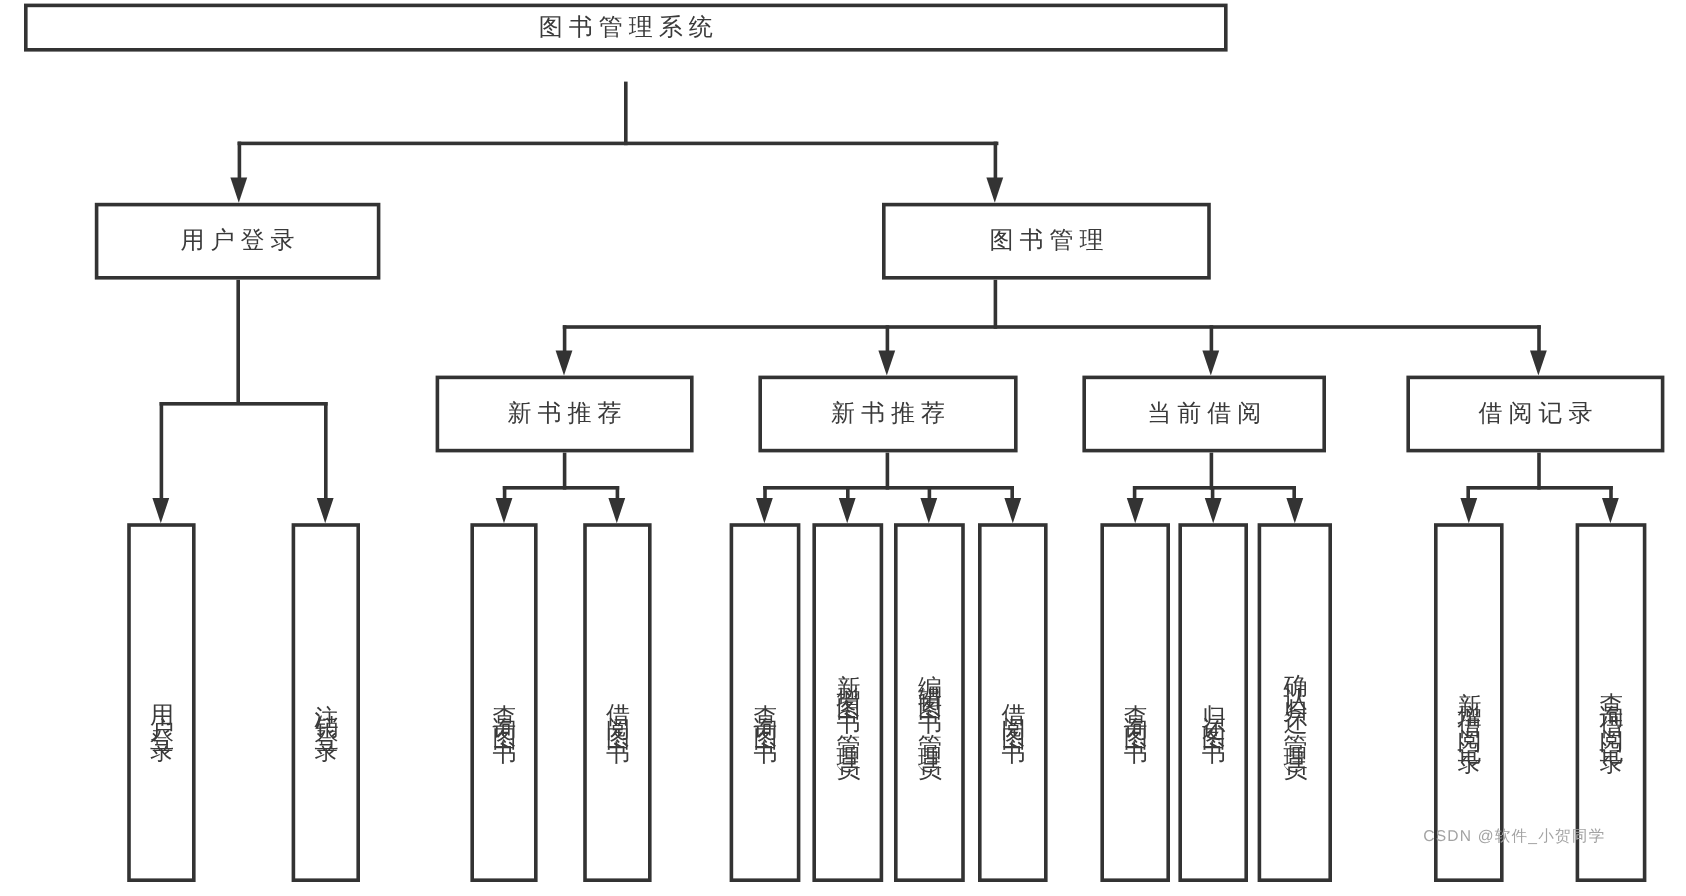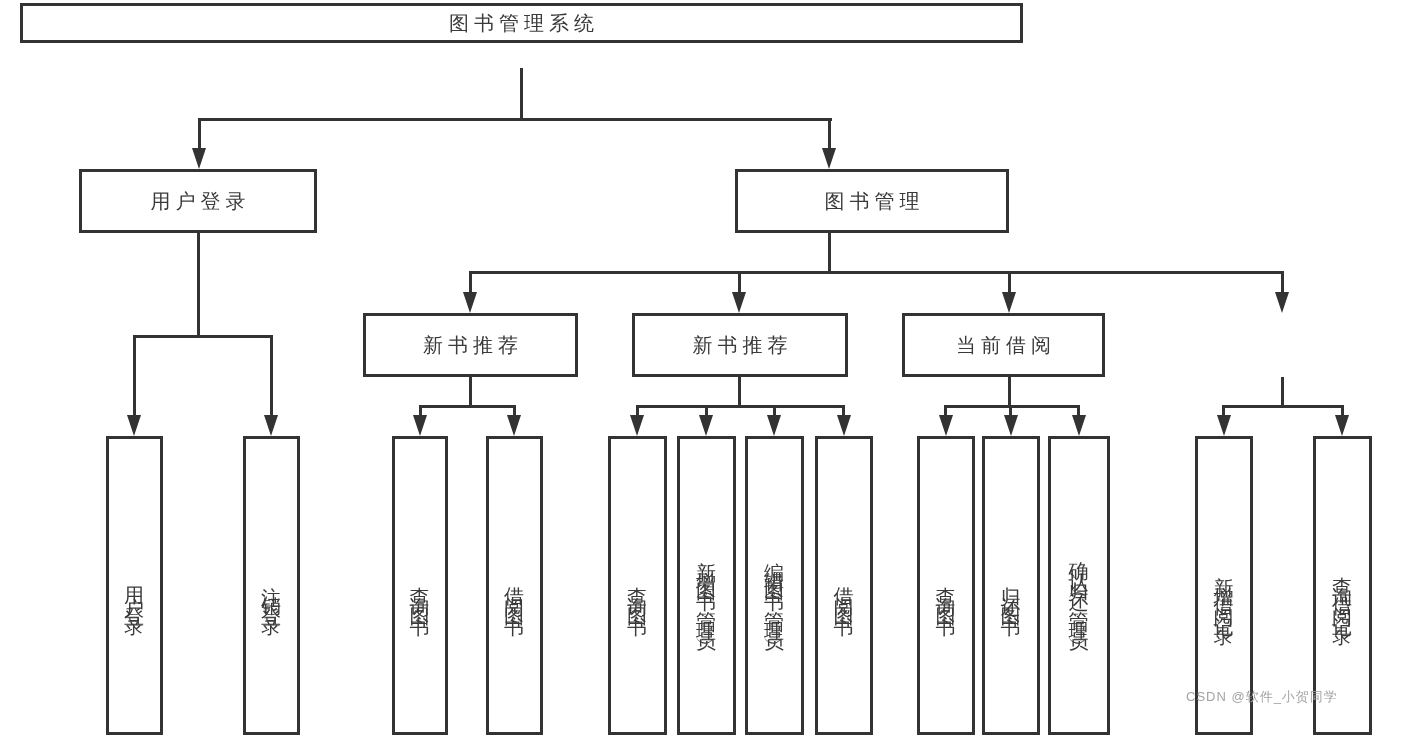--- a/index.html
+++ b/index.html
@@ -94,20 +94,21 @@
   <div class="arrow" style="left:1335px;top:415px;"></div>
 
   <div class="box hbox" style="left:20px;top:3px;width:1003px;height:40px;text-align:center;">图书管理系统</div>
 
   <div class="box hbox" style="left:79px;top:169px;width:238px;height:64px;">用户登录</div>
   <div class="box hbox" style="left:712px;top:169px;width:274px;height:64px;margin-left:23px;">图书管理</div>
 
   <div class="box hbox" style="left:363px;top:313px;width:215px;height:64px;">新书推荐</div>
   <div class="box hbox" style="left:632px;top:313px;width:216px;height:64px;">新书推荐</div>
   <div class="box hbox" style="left:902px;top:313px;width:203px;height:64px;">当前借阅</div>
+  <div class="box hbox" style="left:1172px;top:313px;width:215px;height:64px;">借阅记录</div>
 
   <div class="box vbox" style="left:106px;top:436px;width:57px;height:299px;">用户登录</div>
   <div class="box vbox" style="left:243px;top:436px;width:57px;height:299px;">注销登录</div>
 
   <div class="box vbox" style="left:392px;top:436px;width:56px;height:299px;">查询图书</div>
   <div class="box vbox" style="left:486px;top:436px;width:57px;height:299px;">借阅图书</div>
 
   <div class="box vbox" style="left:608px;top:436px;width:59px;height:299px;">查询图书</div>
   <div class="box vbox" style="left:677px;top:436px;width:59px;height:299px;">新增图书（管理员）</div>
   <div class="box vbox" style="left:745px;top:436px;width:59px;height:299px;">编辑图书（管理员）</div>

